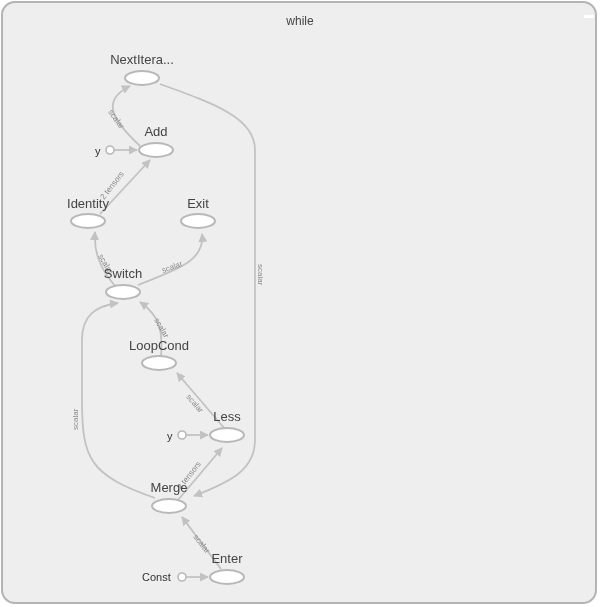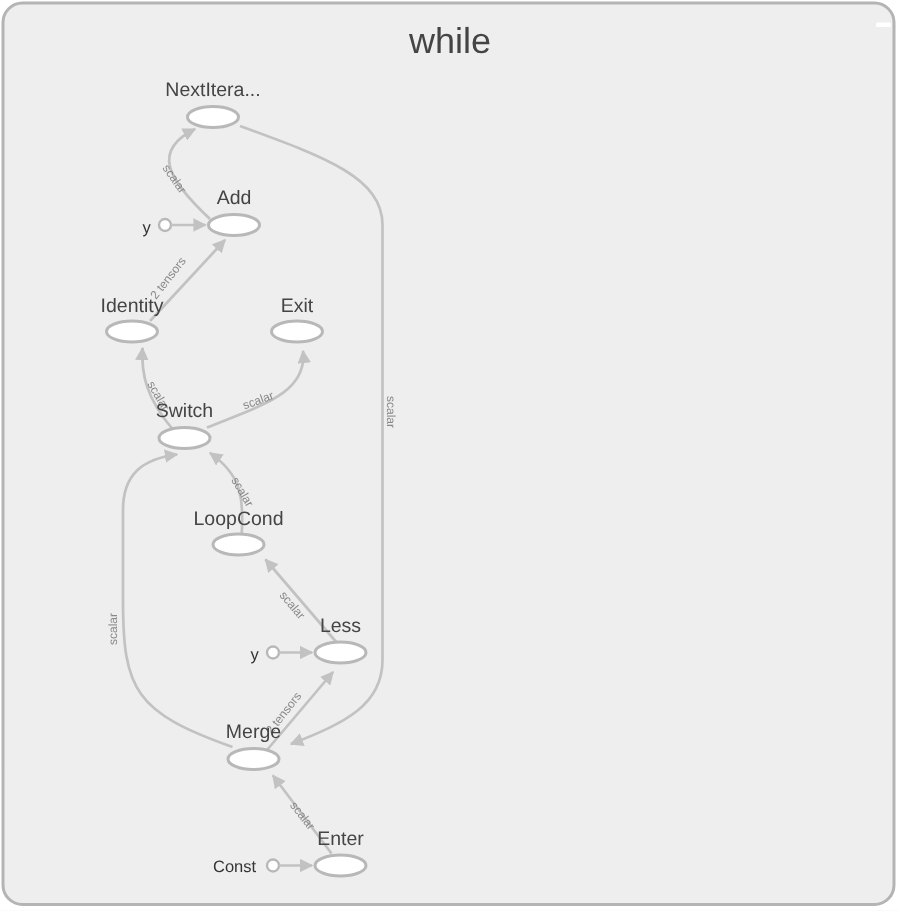--- a/index.html
+++ b/index.html
@@ -1,18 +1,18 @@
 <!DOCTYPE html>
 <html><head>
 <meta charset="utf-8">
 <style>
   html,body{margin:0;padding:0;background:#fff;}
   body{width:600px;height:607px;position:relative;overflow:hidden;font-family:"Liberation Sans","DejaVu Sans",sans-serif;}
   .frame{position:absolute;left:1px;top:1px;width:596px;height:603px;border:2px solid #b4b4b4;border-radius:14px;background:#eeeeee;box-sizing:border-box;}
-  .title{position:absolute;left:0;top:14px;width:600px;text-align:center;font-size:24px;color:#444;}
+  .title{position:absolute;left:0;top:14px;width:600px;text-align:center;font-size:12px;color:#444;}
   .collapse{position:absolute;left:584px;top:15px;width:10px;height:3px;background:#fff;border-radius:1px;}
   svg{position:absolute;left:0;top:0;}
   .node{fill:#fff;stroke:#b8b8b8;stroke-width:2;}
   .edge{fill:none;stroke:#c2c2c2;stroke-width:1.8;}
   .lbl{font-family:"Liberation Sans",sans-serif;font-size:13px;fill:#444;}
   .elbl{font-family:"Liberation Sans",sans-serif;font-size:8px;fill:#888;}
   .cst{fill:#fff;stroke:#b8b8b8;stroke-width:1.6;}
   .clbl{font-family:"Liberation Sans",sans-serif;font-size:11px;fill:#333;}
 </style>
 </head>

